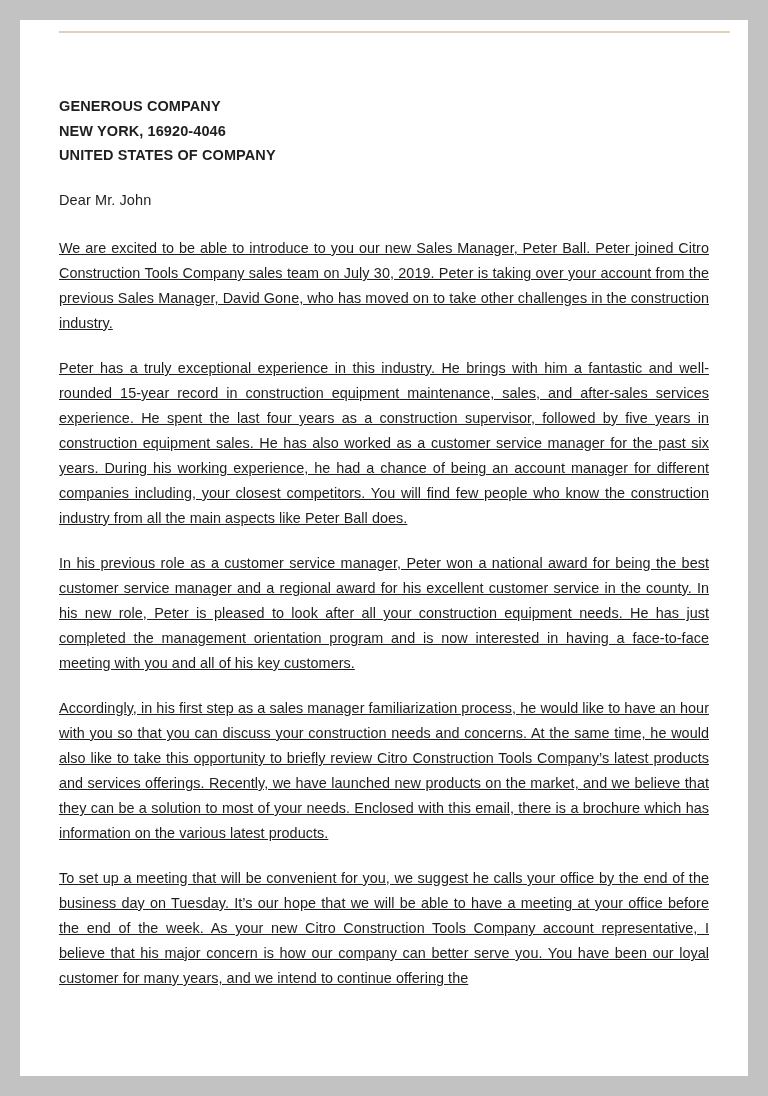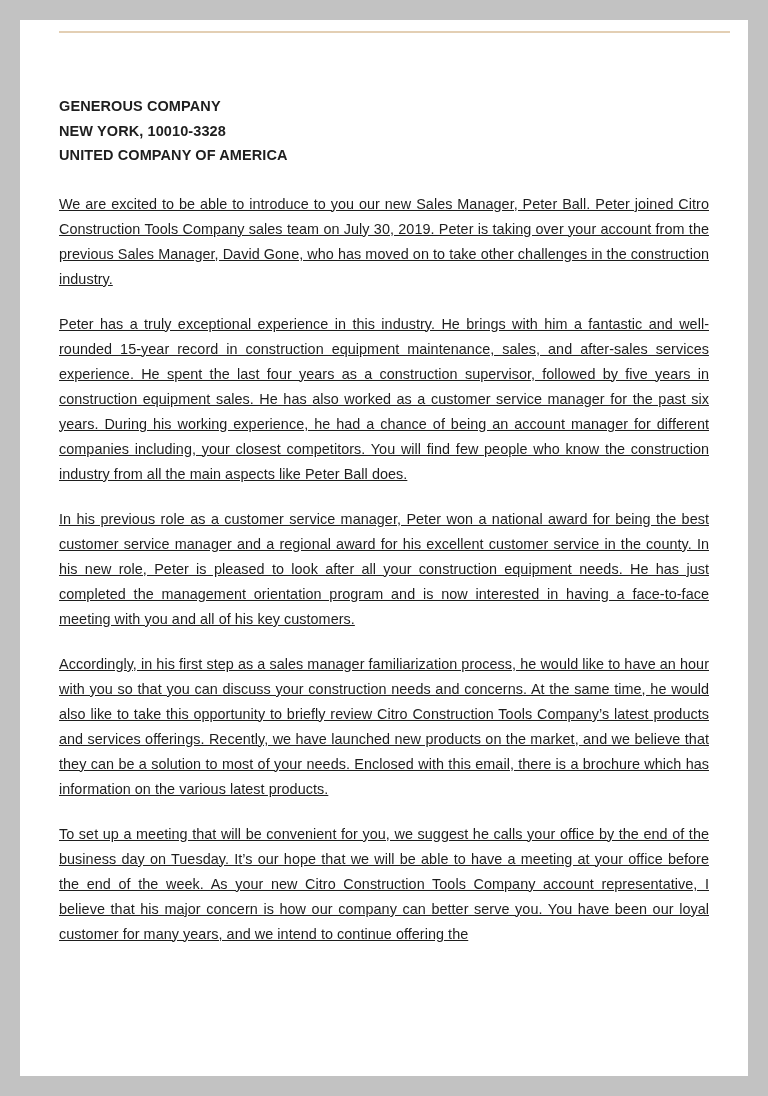--- a/index.html
+++ b/index.html
@@ -87,24 +87,25 @@
 <body>
 
 <div class="page-frame">
   <div class="page-inner">
 
 
     <div class="title-rule"></div>
 
     <div class="address-block">
       <div class="address-line">GENEROUS COMPANY</div>
-      <div class="address-line">NEW YORK, 10010-3328</div>
-      <div class="address-line">UNITED COMPANY OF AMERICA</div>
+      <div class="address-line">NEW YORK, 16920-4046</div>
+      <div class="address-line">UNITED STATES OF COMPANY</div>
     </div>
 
+    <div class="salutation">Dear Mr. John</div>
 
     <div class="body-block">
       <p class="body-para">We are excited to be able to introduce to you our new Sales Manager, Peter Ball. Peter joined Citro Construction Tools Company sales team on July 30, 2019. Peter is taking over your account from the previous Sales Manager, David Gone, who has moved on to take other challenges in the construction industry.</p>
       <p class="body-para">Peter has a truly exceptional experience in this industry. He brings with him a fantastic and well-rounded 15-year record in construction equipment maintenance, sales, and after-sales services experience. He spent the last four years as a construction supervisor, followed by five years in construction equipment sales. He has also worked as a customer service manager for the past six years. During his working experience, he had a chance of being an account manager for different companies including, your closest competitors. You will find few people who know the construction industry from all the main aspects like Peter Ball does.</p>
       <p class="body-para">In his previous role as a customer service manager, Peter won a national award for being the best customer service manager and a regional award for his excellent customer service in the county. In his new role, Peter is pleased to look after all your construction equipment needs. He has just completed the management orientation program and is now interested in having a face-to-face meeting with you and all of his key customers.</p>
       <p class="body-para">Accordingly, in his first step as a sales manager familiarization process, he would like to have an hour with you so that you can discuss your construction needs and concerns. At the same time, he would also like to take this opportunity to briefly review Citro Construction Tools Company’s latest products and services offerings. Recently, we have launched new products on the market, and we believe that they can be a solution to most of your needs. Enclosed with this email, there is a brochure which has information on the various latest products.</p>
       <p class="body-para clipped">To set up a meeting that will be convenient for you, we suggest he calls your office by the end of the business day on Tuesday. It’s our hope that we will be able to have a meeting at your office before the end of the week. As your new Citro Construction Tools Company account representative, I believe that his major concern is how our company can better serve you. You have been our loyal customer for many years, and we intend to continue offering the</p>
     </div>
 
   </div>

